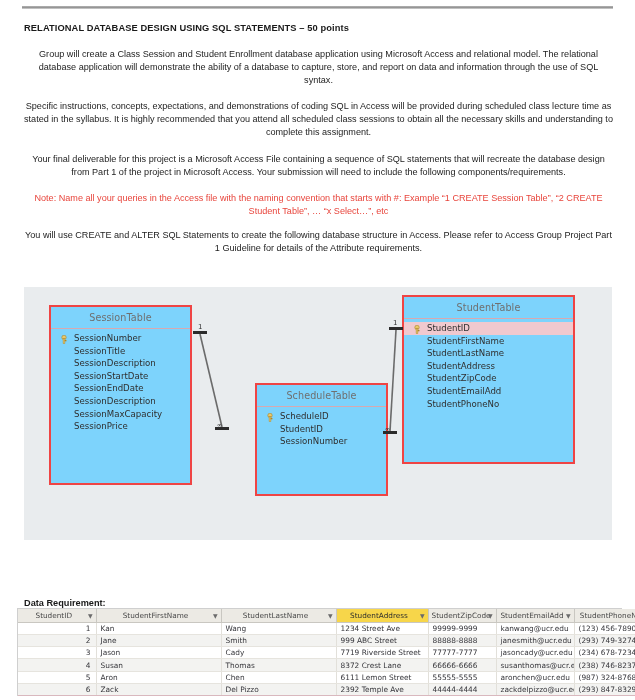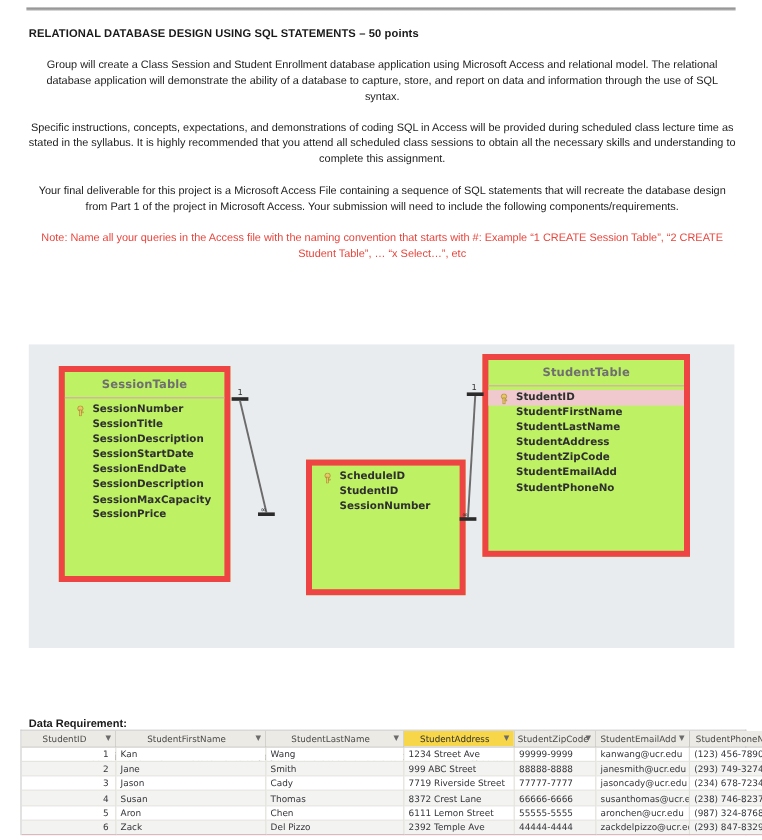--- a/index.html
+++ b/index.html
@@ -55,23 +55,22 @@
 
   
   .er-panel {
     position: absolute;
     left: 24px; top: 287px;
     width: 588px; height: 253px;
     background: #e9ecee;
   }
   .er-table {
     position: absolute;
-    background: #bef264;
-    border: 5px solid #ef4444;
-    font-weight: bold;
+    background: #7dd3fc;
+    border: 2px solid #ef4444;
   }
   .er-caption {
     text-align: center;
     font-size: 9.6px;
     color: #6f6f6f;
     padding: 5px 0 5px 0;
     border-bottom: 1px solid #d8a9b0;
     font-family: "DejaVu Sans", sans-serif;
     letter-spacing: .1px;
   }
@@ -174,20 +173,21 @@
 <div class="page">
 
   <div class="top-rule"></div>
 
   <div class="doc">
     <div class="h-title">RELATIONAL DATABASE DESIGN USING SQL STATEMENTS – 50 points</div>
     <div class="para">Group will create a Class Session and Student Enrollment database application using Microsoft Access and relational model. The relational database application will demonstrate the ability of a database to capture, store, and report on data and information through the use of SQL syntax.</div>
     <div class="para">Specific instructions, concepts, expectations, and demonstrations of coding SQL in Access will be provided during scheduled class lecture time as stated in the syllabus. It is highly recommended that you attend all scheduled class sessions to obtain all the necessary skills and understanding to complete this assignment.</div>
     <div class="para">Your final deliverable for this project is a Microsoft Access File containing a sequence of SQL statements that will recreate the database design from Part 1 of the project in Microsoft Access. Your submission will need to include the following components/requirements.</div>
     <div class="para note">Note: Name all your queries in the Access file with the naming convention that starts with #: Example “1 CREATE Session Table”, “2 CREATE Student Table”, … “x Select…”, etc</div>
+    <div class="para tight">You will use CREATE and ALTER SQL Statements to create the following database structure in Access. Please refer to Access Group Project Part 1 Guideline for details of the Attribute requirements.</div>
   </div>
 
   <div class="er-panel">
 
     <div class="er-table" id="tbl-session">
       <div class="er-caption">SessionTable</div>
       <div class="er-fields">
         <div class="er-field">
           <svg class="key-icon" viewBox="0 0 8 9">
               <circle cx="4" cy="2.4" r="2.2" fill="#e8c86a" stroke="#a8852c" stroke-width=".6"></circle>
@@ -200,20 +200,21 @@
         <div class="er-field"><span>SessionDescription</span></div>
         <div class="er-field"><span>SessionStartDate</span></div>
         <div class="er-field"><span>SessionEndDate</span></div>
         <div class="er-field"><span>SessionDescription</span></div>
         <div class="er-field"><span>SessionMaxCapacity</span></div>
         <div class="er-field"><span>SessionPrice</span></div>
       </div>
     </div>
 
     <div class="er-table" id="tbl-schedule">
+      <div class="er-caption">ScheduleTable</div>
       <div class="er-fields">
         <div class="er-field">
           <svg class="key-icon" viewBox="0 0 8 9">
               <circle cx="4" cy="2.4" r="2.2" fill="#e8c86a" stroke="#a8852c" stroke-width=".6"></circle>
               <rect x="3.1" y="3.6" width="1.8" height="5" fill="#e8c86a" stroke="#a8852c" stroke-width=".5"></rect>
               <rect x="4.8" y="5.2" width="1.6" height=".9" fill="#e8c86a" stroke="#a8852c" stroke-width=".4"></rect>
             </svg>
           <span>ScheduleID</span>
         </div>
         <div class="er-field"><span>StudentID</span></div>

